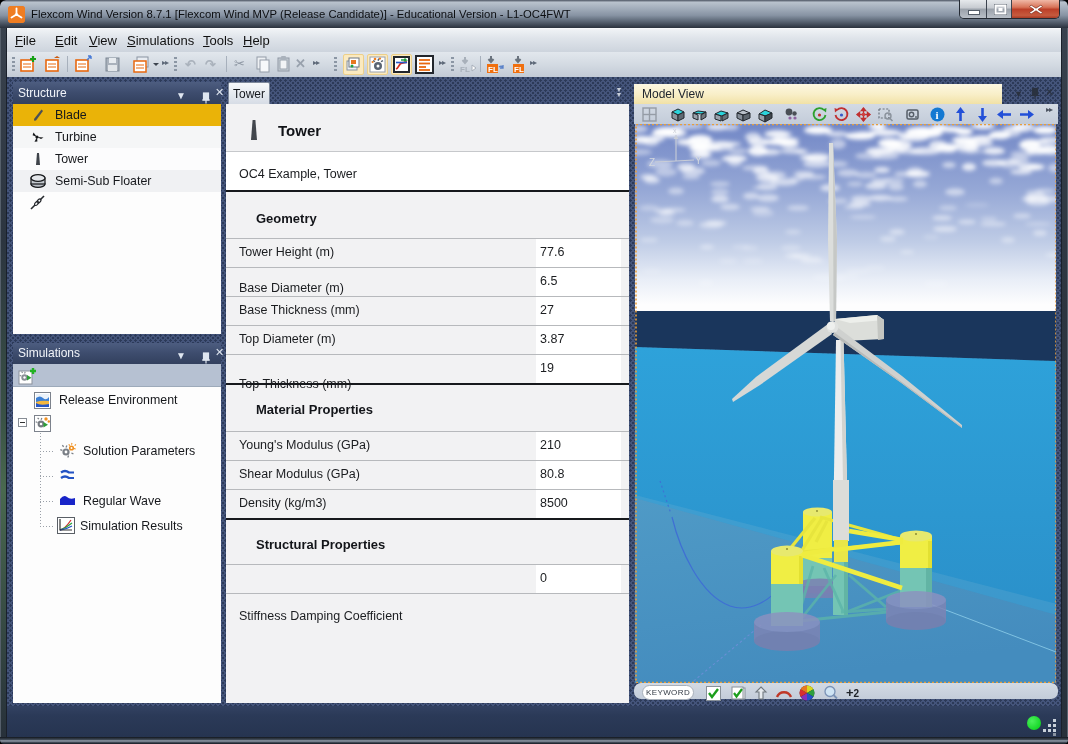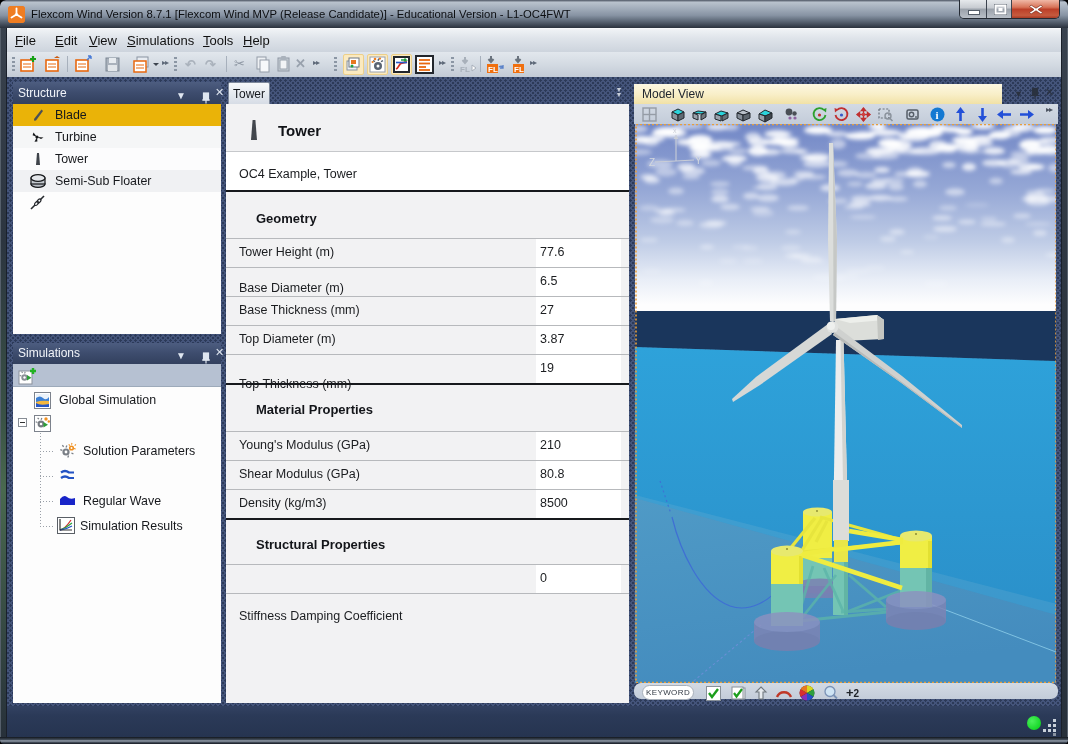--- a/index.html
+++ b/index.html
@@ -325,21 +325,21 @@
         <rect x="2" y="5" width="13" height="13" fill="#fff" stroke="#8a919b"></rect>
         <circle cx="7.5" cy="11.5" r="3.2" fill="#8a8f96"></circle>
         <circle cx="7.5" cy="11.5" r="1.2" fill="#fff"></circle>
         <path d="M7.5 7.4l.8-1.6m-4 4.2l-1.6-.6m3-2.6l-1.2-1.2" stroke="#8a8f96" stroke-width="1.2"></path>
         <path d="M10 9l4.5 2.8L10 14.5z" fill="#2e9e38"></path>
         <path d="M13 5h6M16 2v6" stroke="#21b321" stroke-width="2.4"></path>
       </svg>
   </div>
   <div class="abs" style="left:13px;top:387px;width:208px;height:316px;background:#fdfdfd;">
     <div class="trow" style="top:2px;">
-        <span class="ttext" style="left:46px;">Global Simulation</span>
+        <span class="ttext" style="left:46px;">Release Environment</span>
       </div>
     <div class="trow" style="top:53px;">
         <span class="ttext" style="left:70px;">Solution Parameters</span>
       </div>
     <div class="trow" style="top:103px;">
         <span class="ttext" style="left:70px;">Regular Wave</span>
       </div>
     <div class="trow" style="top:128px;">
         <span class="ttext" style="left:67px;">Simulation Results</span>
       </div>

